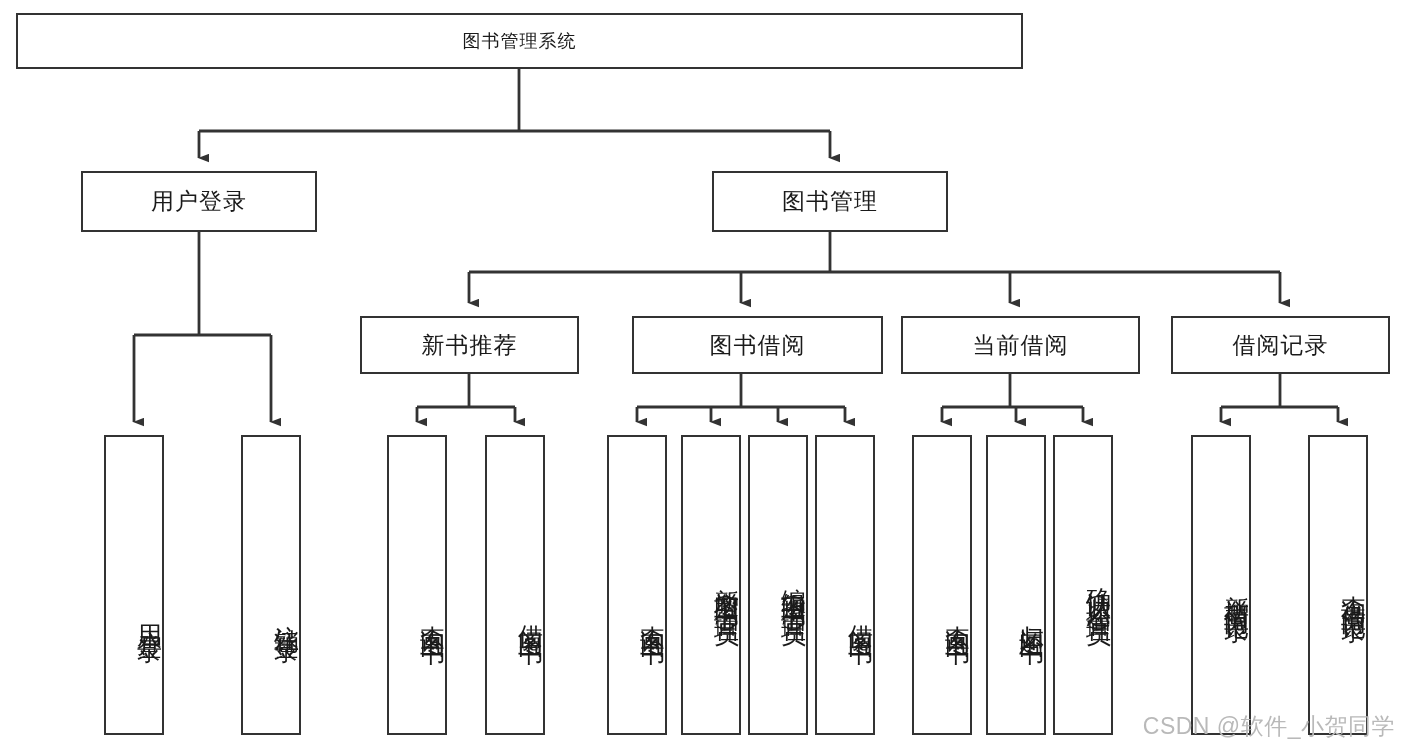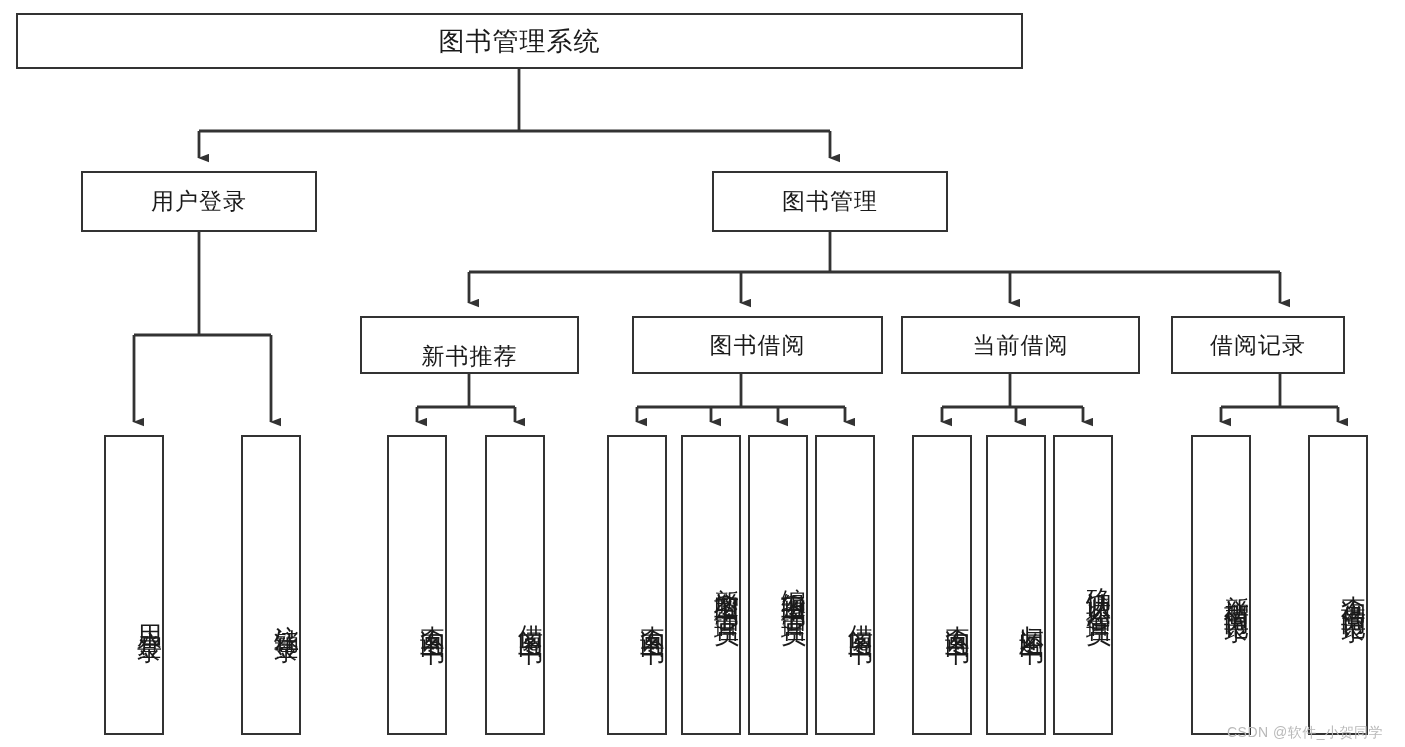--- a/index.html
+++ b/index.html
@@ -34,44 +34,44 @@
     display: flex;
     align-items: center;
     justify-content: center;
     color: #1a1a1a;
   }
   .node-h {
     font-size: 23px;
     letter-spacing: 1px;
   }
   .node-root {
-    font-size: 26px;
+    font-size: 18px;
     letter-spacing: 1px;
   }
   .node-v {
     writing-mode: vertical-rl;
     text-orientation: upright;
     font-size: 25px;
     letter-spacing: 5px;
     line-height: 1;
     align-items: flex-start;
     justify-content: center;
     padding-top: 18px;
   }
   .node-v.pad-small { padding-top: 10px; }
   .node-v.pad-mid   { padding-top: 60px; }
   .label {
     display: block;
     white-space: nowrap;
   }
   #watermark {
     position: absolute;
-    right: 22px;
+    right: 10px;
     bottom: 5px;
-    font-size: 14px;
+    font-size: 23px;
     color: #b9b9b9;
     white-space: nowrap;
     letter-spacing: 0.5px;
   }
 </style>
 </head>
 <body>
 
 <div id="canvas">
 
@@ -131,30 +131,30 @@
 
   <div id="level2-host">
       <div class="node node-h" style="left: 81px; top: 171px; width: 236px; height: 61px;">
         <span class="label">用户登录</span>
       </div>
       <div class="node node-h" style="left: 712px; top: 171px; width: 236px; height: 61px; font-family: Liberation Serif, serif;">
         <span class="label">图书管理</span>
       </div>
     </div>
   <div id="level3-host">
-      <div class="node node-h" style="left: 360px; top: 316px; width: 219px; height: 58px; align-items: flex-end;">
+      <div class="node node-h" style="left: 360px; top: 316px; width: 219px; height: 58px;">
         <span class="label">新书推荐</span>
       </div>
       <div class="node node-h" style="left: 632px; top: 316px; width: 251px; height: 58px;">
         <span class="label">图书借阅</span>
       </div>
       <div class="node node-h" style="left: 901px; top: 316px; width: 239px; height: 58px;">
         <span class="label">当前借阅</span>
       </div>
-      <div class="node node-h" style="left: 1171px; top: 316px; width: 174px; height: 58px;">
+      <div class="node node-h" style="left: 1171px; top: 316px; width: 219px; height: 58px;">
         <span class="label">借阅记录</span>
       </div>
     </div>
   <div id="leaf-host">
       <div class="node node-v pad-mid" style="left: 104px; top: 435px; width: 60px; height: 300px;">
         <span class="label">用户登录</span>
       </div>
       <div class="node node-v pad-mid" style="left: 241px; top: 435px; width: 60px; height: 300px;">
         <span class="label">注销登录</span>
       </div>

